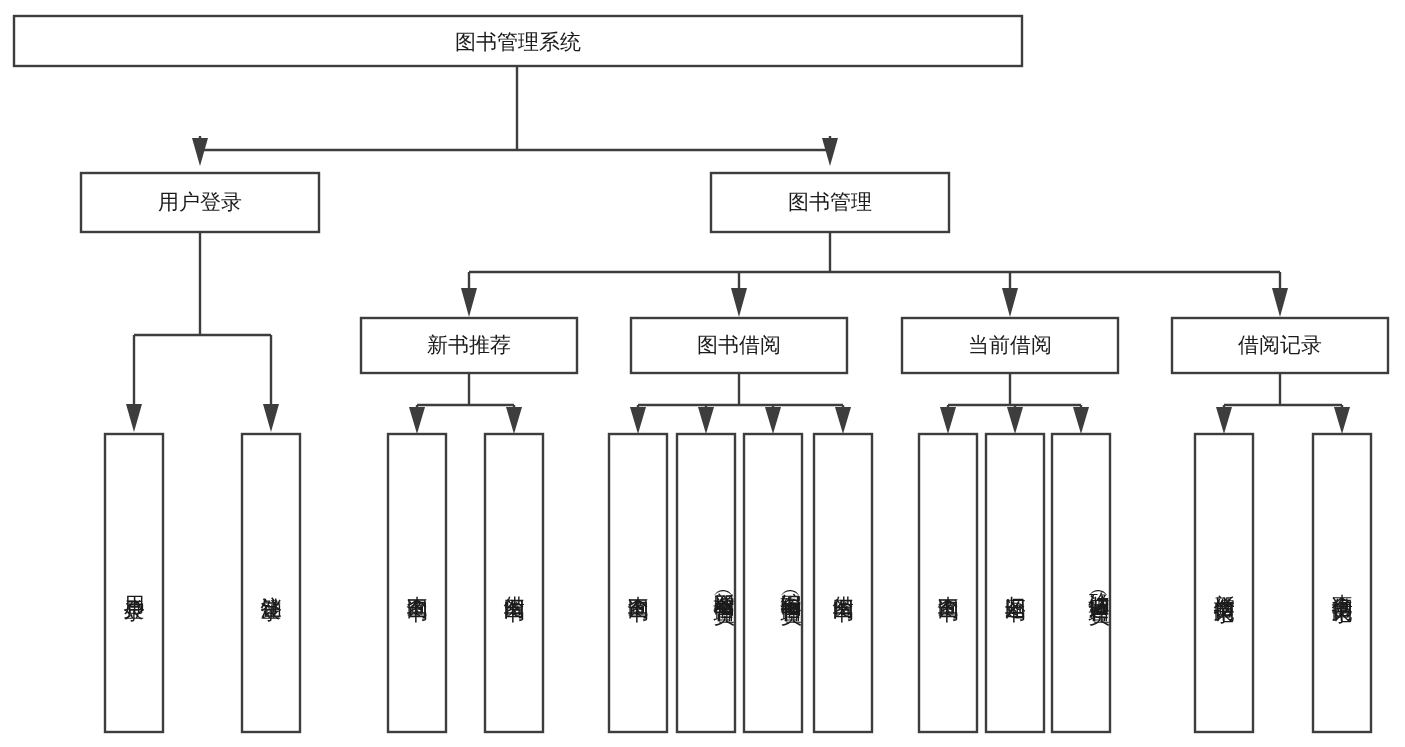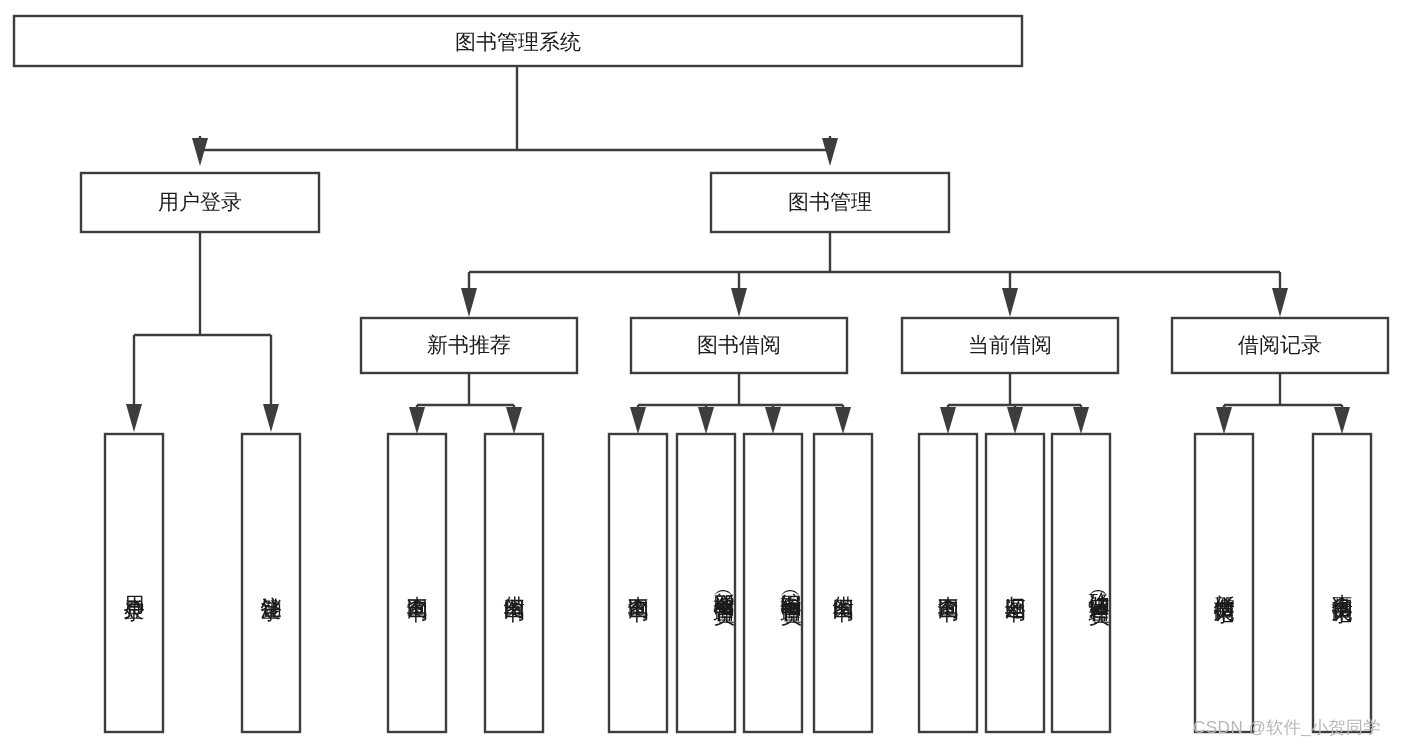--- a/index.html
+++ b/index.html
@@ -218,15 +218,14 @@
   <div class="node-label-v" style="left:744px; top:440px; width:58px; height:288px; align-items:flex-start;">编辑图书（管理员）</div>
   <div class="node-label-v" style="left:814px; top:434px; width:58px; height:298px;">借阅图书</div>
 
   <div class="node-label-v" style="left:919px; top:434px; width:58px; height:298px;">查询图书</div>
   <div class="node-label-v" style="left:986px; top:434px; width:58px; height:298px;">归还图书</div>
   <div class="node-label-v" style="left:1052px; top:440px; width:58px; height:288px; align-items:flex-start;">确认归还（管理员）</div>
 
   <div class="node-label-v" style="left:1195px; top:434px; width:58px; height:298px;">新增借阅记录</div>
   <div class="node-label-v" style="left:1313px; top:434px; width:58px; height:298px;">查询借阅记录</div>
 
-  <div class="watermark" style="left:1193px; top:716px;">CSDN @软件_小贺同学</div>
 
 </div>
 
 </body></html>

